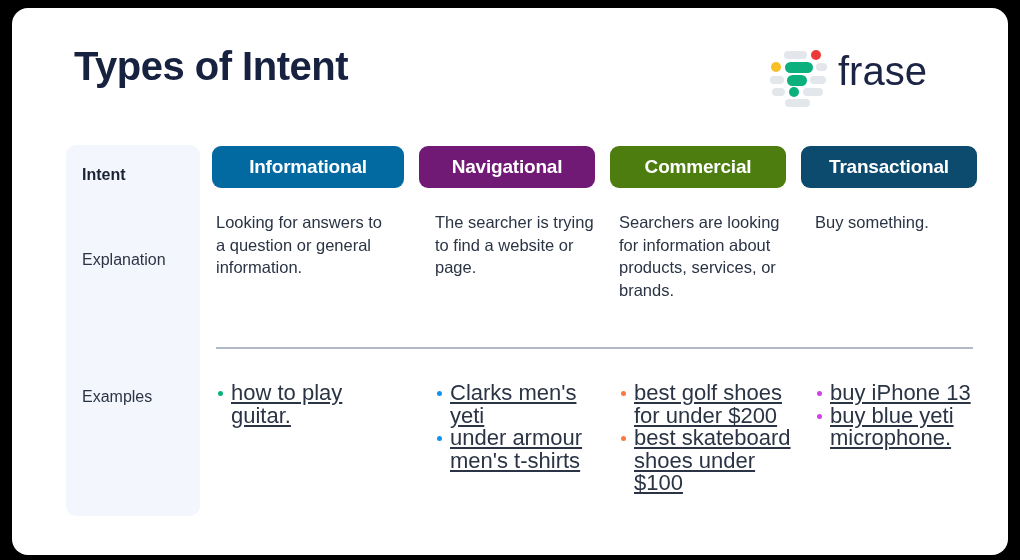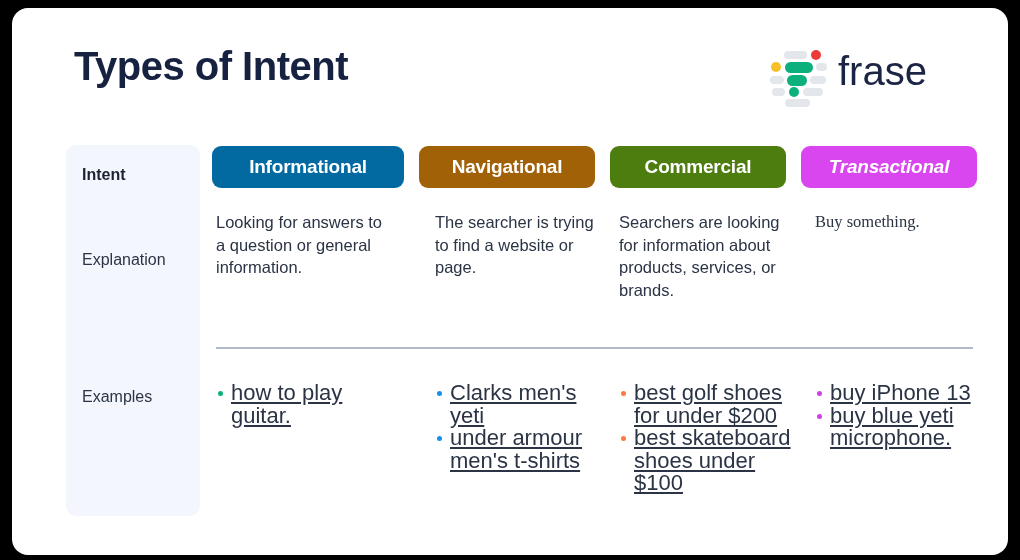--- a/index.html
+++ b/index.html
@@ -201,28 +201,28 @@
       <div class="logo-word" style="color: rgb(27, 36, 68);">frase</div>
     </div>
 
     <div class="intent-col" style="background: rgb(243, 247, 253);"></div>
 
     <div class="row-label bold label-intent">Intent</div>
     <div class="row-label label-explanation">Explanation</div>
     <div class="row-label label-examples">Examples</div>
 
     <div class="pill" style="left: 200px; width: 192px; background: #0369a1;">Informational</div>
-    <div class="pill" style="left: 407px; width: 176px; background: #a16207;">Navigational</div>
+    <div class="pill" style="left: 407px; width: 176px; background: #701a75;">Navigational</div>
     <div class="pill" style="left: 598px; width: 176px; background: #4d7c0f;">Commercial</div>
-    <div class="pill" style="left: 789px; width: 176px; background: #d946ef; font-style: italic;">Transactional</div>
+    <div class="pill" style="left: 789px; width: 176px; background: #0c4a6e;">Transactional</div>
 
     <div class="col-expl" style="left:423px; width:160px;">The searcher is trying to find a website or page.</div>
     <div class="col-expl" style="left:204px; width:172px;">Looking for answers to a question or general information.</div>
     <div class="col-expl" style="left:607px; width:175px;">Searchers are looking for information about products, services, or brands.</div>
-    <div class="col-expl" style="left:803px; width:165px;font-family:Liberation Serif, serif;">Buy something.</div>
+    <div class="col-expl" style="left:803px; width:165px;">Buy something.</div>
 
     <div class="divider" style="background: rgb(178, 186, 201);"></div>
 
     <div class="col-ex" style="left:204px; width:185px;">
       <ul style="--bullet: #0cb07d;">
         <li>how to play guitar.</li>
       </ul>
     </div>
 
     <div class="col-ex" style="left:423px; width:160px;">

